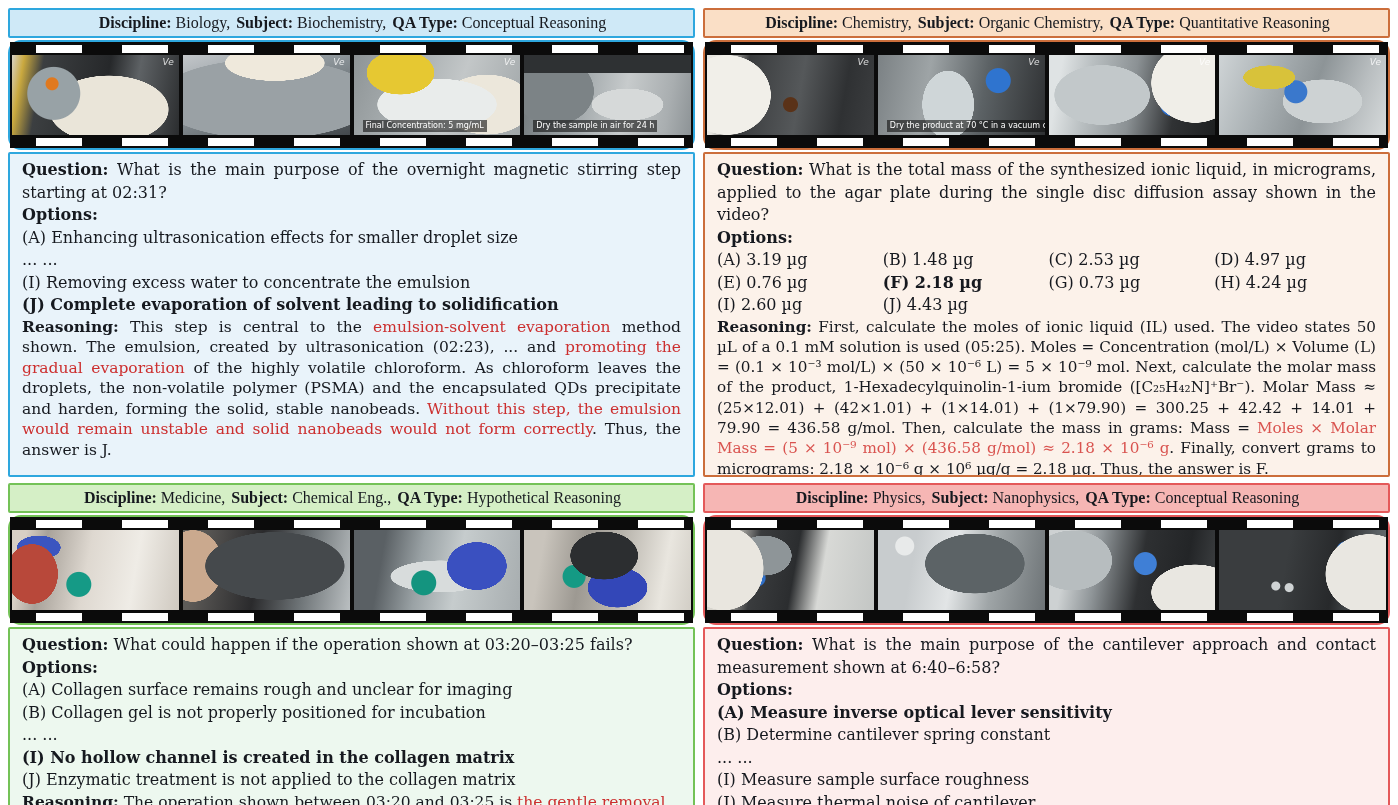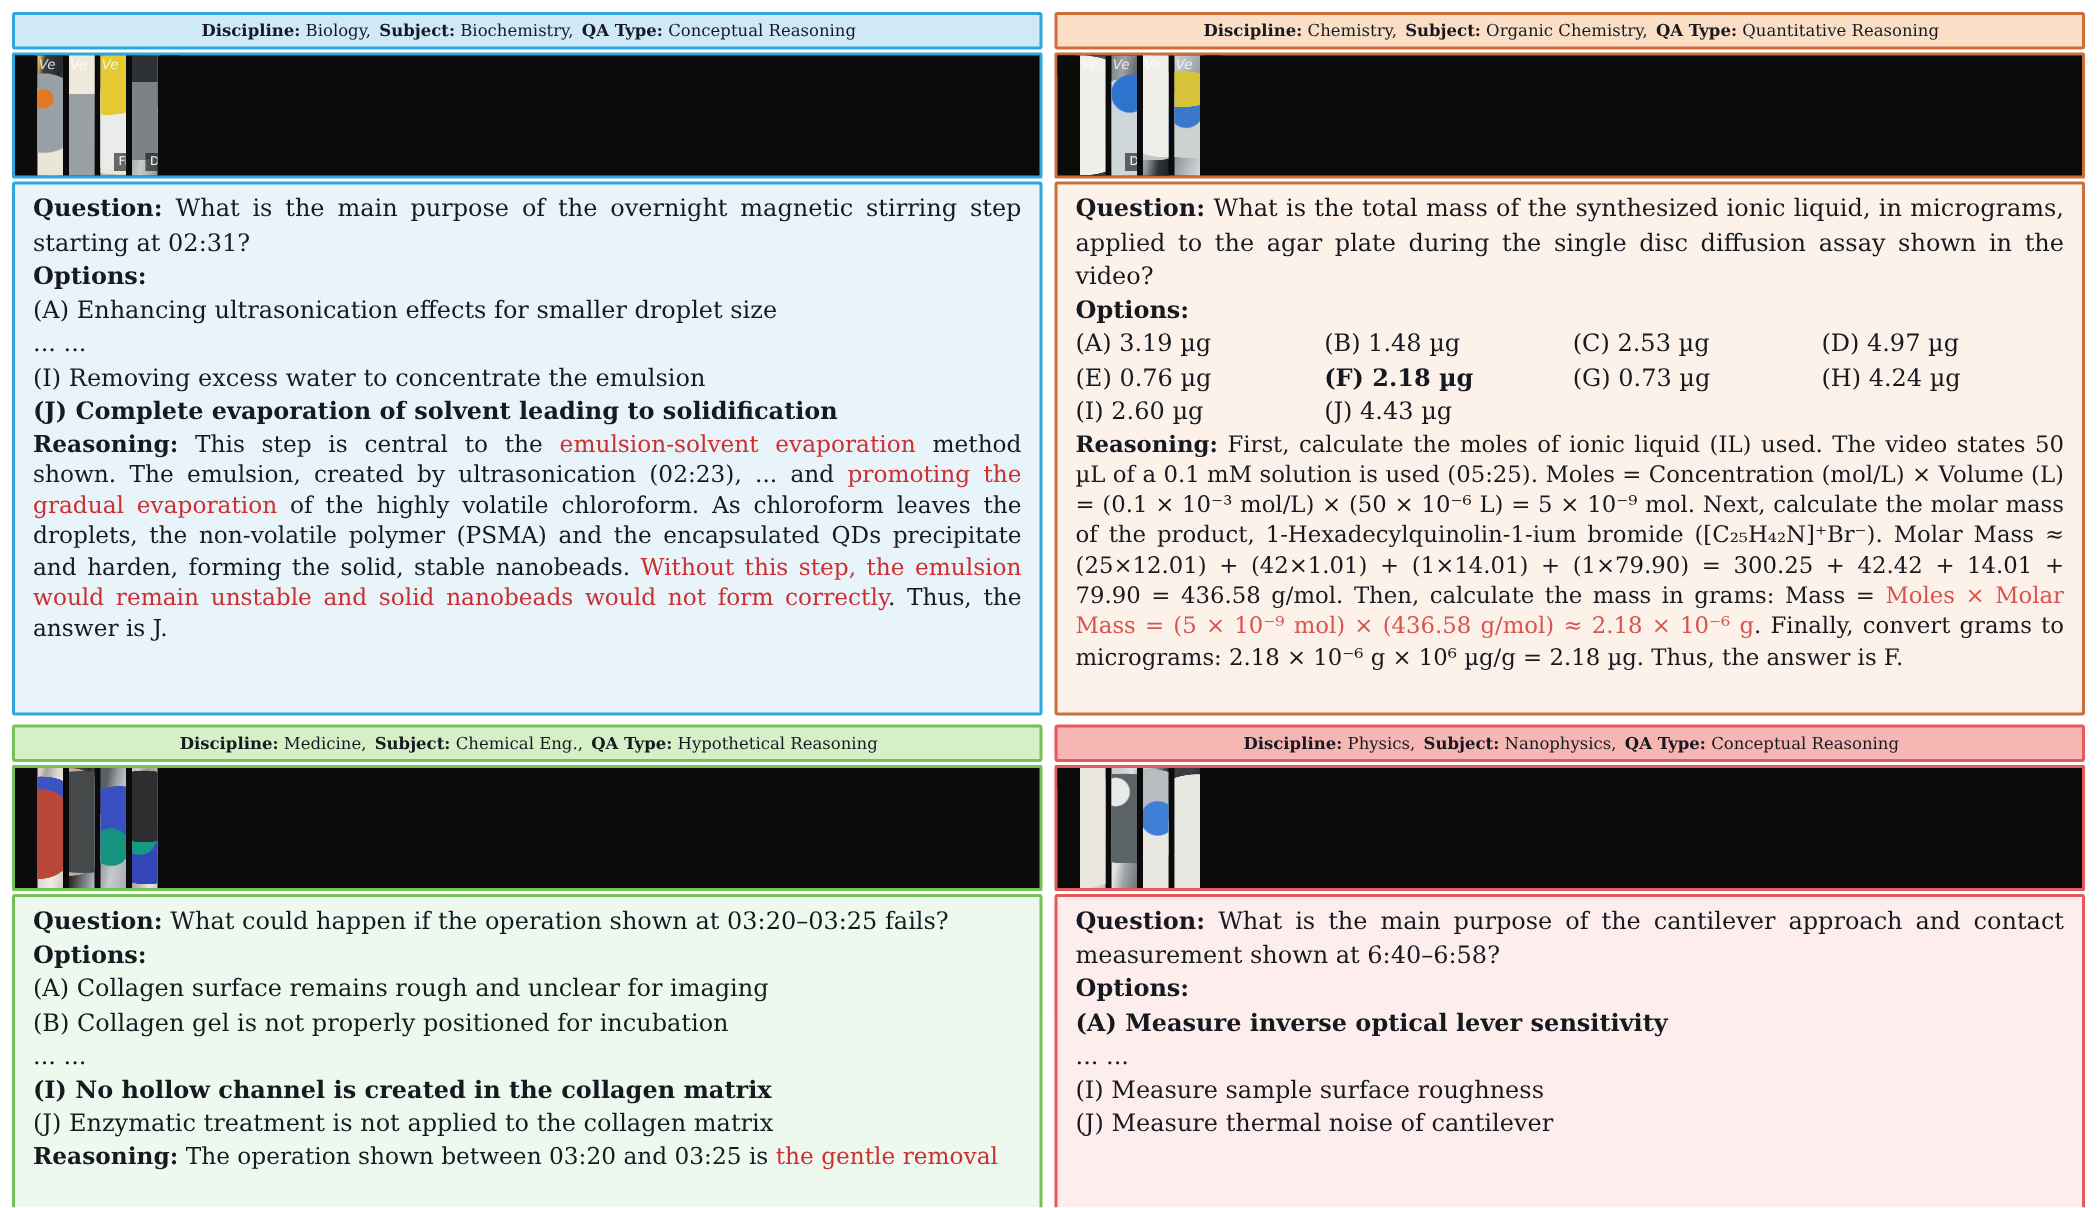--- a/index.html
+++ b/index.html
@@ -7,26 +7,26 @@
     width:1398px;height:805px;box-sizing:border-box;
     background:#ffffff;padding:8px 8px 0;
     display:grid;grid-template-columns:1fr 1fr;grid-template-rows:469px 600px;
     gap:6px 8px;overflow:hidden;
     font-family:"DejaVu Serif","Liberation Serif",serif;color:#16191f;
   }
   .panel{display:flex;flex-direction:column;gap:2px;min-width:0;}
   .b{font-weight:700;}
   .hdr{
     background:var(--hbg);border:2px solid var(--bc);border-radius:2px;
-    text-align:center;font-size:11px;padding:4px 2px;white-space:nowrap;overflow:hidden;
+    text-align:center;font-size:16px;padding:4px 2px;white-space:nowrap;overflow:hidden;font-family:Liberation Serif, serif;
   }
   .hval:not(:last-child)::after{content:", ";}
   .hdr .b{margin-left:2px;}
   
-  .strip{background:#0b0b0b;border:2px solid var(--bc);border-radius:1px;display:flex;flex-direction:row;text-align:center;}
+  .strip{background:#0b0b0b;border:2px solid var(--bc);border-radius:13px;display:flex;flex-direction:column;text-align:center;}
   .holes{
     height:13px;flex:0 0 13px;background-color:#0b0b0b;
     background-image:repeating-linear-gradient(90deg,transparent 0 20px,#ffffff 20px 66px,transparent 66px 86px);
     background-size:100% 8px;background-repeat:repeat-x;background-position:6px 2.5px;
   }
   .frames{display:flex;gap:4px;padding:0 2px;height:80px;flex:0 0 80px;}
   .frame{flex:1;position:relative;overflow:hidden;background:#444;}
   .cap{
     position:absolute;left:9px;bottom:3px;max-width:92%;
     font:8px/10px "DejaVu Sans","Liberation Sans",sans-serif;
@@ -175,20 +175,21 @@
           <div class="frame f3-2"></div>
           <div class="frame f3-3"></div>
         </div>
       <div class="holes"></div>
     </div>
     <div class="qa">
       <p class="q"><span class="b">Question:</span> <span>What is the main purpose of the cantilever approach and contact measurement shown at 6:40–6:58?</span></p>
       <p class="olabel b">Options:</p>
       <div class="options list">
           <div class="option bold">(A) Measure inverse optical lever sensitivity</div>
+          <div class="option">(B) Determine cantilever spring constant</div>
           <div class="option">... ...</div>
           <div class="option">(I) Measure sample surface roughness</div>
           <div class="option">(J) Measure thermal noise of cantilever</div>
         </div>
 
     </div>
   </section>
   </div>
 
 </body></html>

